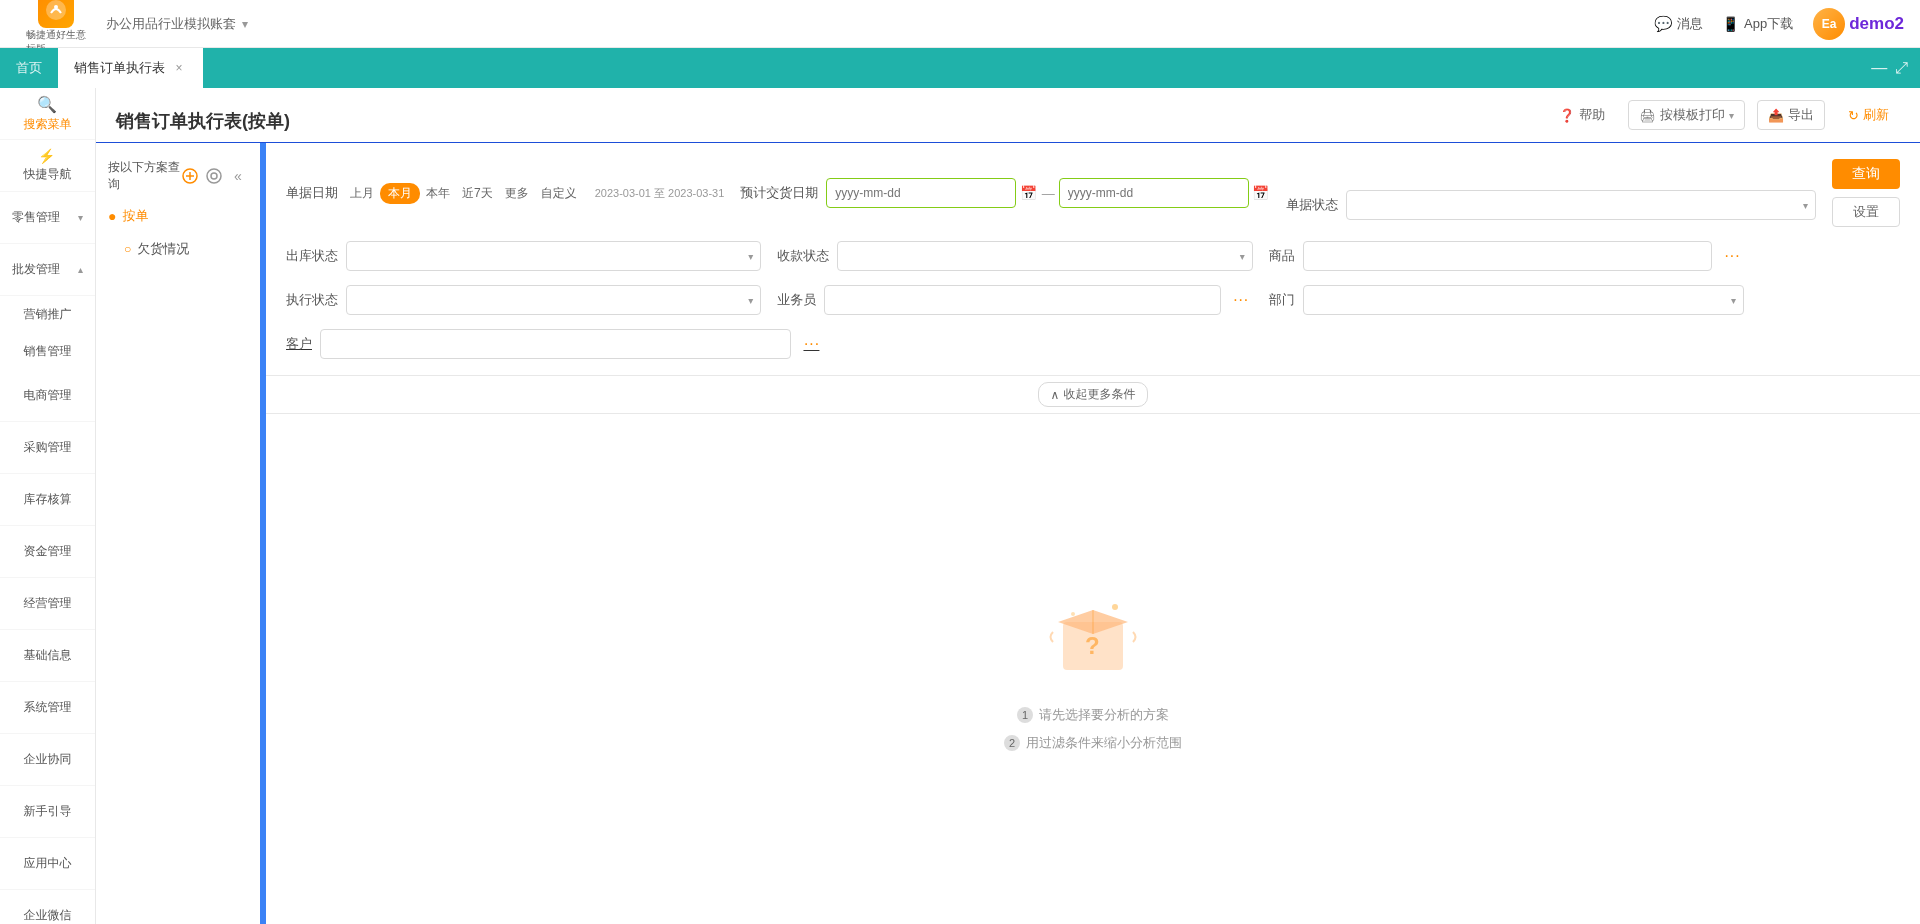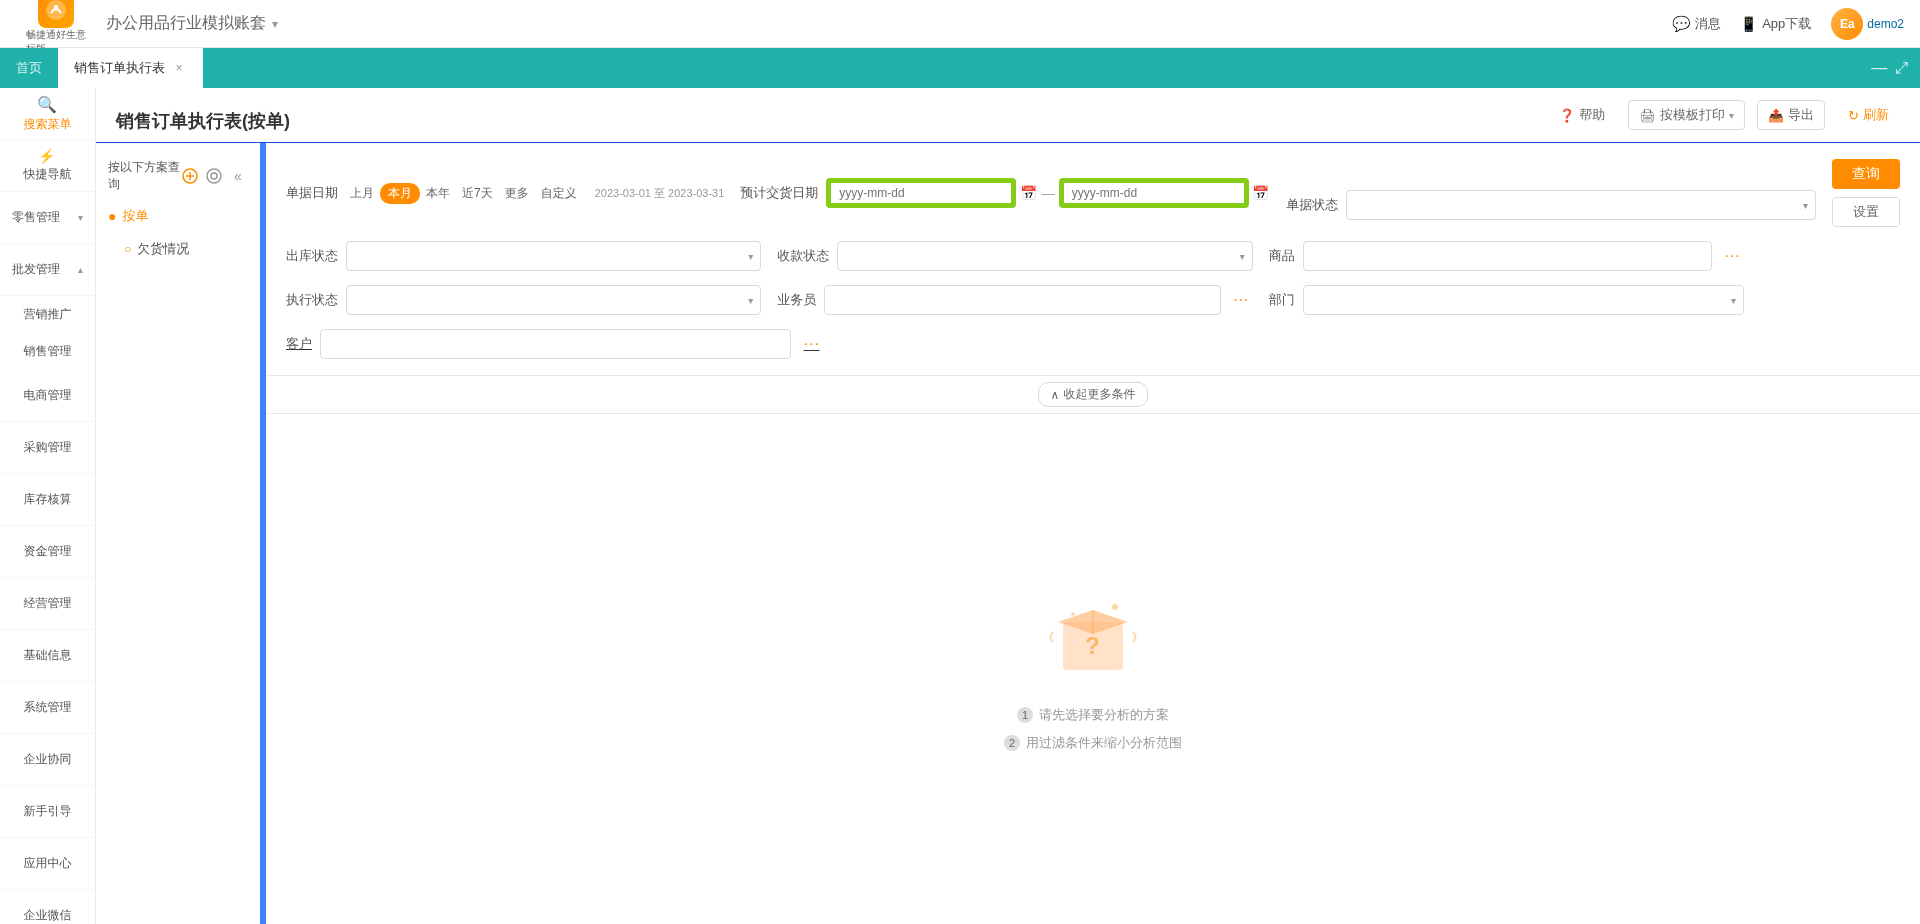--- a/index.html
+++ b/index.html
@@ -20,31 +20,31 @@
     .logo-area { display: flex; flex-direction: column; align-items: center; justify-content: center; width: 80px; }
     .logo-icon {
       width: 36px; height: 36px;
       background: linear-gradient(135deg, #ff8c00, #ffa500);
       border-radius: 8px;
       display: flex; align-items: center; justify-content: center;
       color: white; font-size: 10px; font-weight: bold;
     }
     .logo-text { font-size: 10px; color: #666; white-space: nowrap; }
     .breadcrumb-area { display: flex; align-items: center; gap: 6px; }
-    .breadcrumb-text { font-size: 16px; color: #666; }
+    .breadcrumb-text { font-size: 13px; color: #666; }
     .breadcrumb-arrow { color: #999; font-size: 12px; }
     .top-bar-right { display: flex; align-items: center; gap: 20px; }
     .top-bar-item { display: flex; align-items: center; gap: 4px; font-size: 13px; color: #555; cursor: pointer; }
     .avatar {
       width: 32px; height: 32px; border-radius: 50%;
       background: linear-gradient(135deg, #ffb347, #ff8c00);
       display: flex; align-items: center; justify-content: center;
       color: white; font-size: 12px; font-weight: bold;
     }
-    .user-name { font-size: 12px; color: #0369a1; }
+    .user-name { font-size: 17px; color: #6d28d9; font-weight: bold; }
 
     
     .tab-bar {
       height: 40px;
       background: #20b2aa;
       display: flex;
       align-items: stretch;
       flex-shrink: 0;
     }
     .tab-item {
@@ -268,21 +268,21 @@
       outline: none;
       min-width: 0;
     }
     .date-range {
       display: flex; align-items: center; gap: 4px;
       flex: 1.5;
     }
     .date-input {
       flex: 1;
       height: 30px;
-      border: 5px solid #84cc16;
+      border: 1px solid #84cc16;
       border-radius: 4px;
       padding: 0 8px;
       font-size: 12px;
       color: #999;
       outline: none;
       min-width: 80px;
     }
     .date-sep { color: #999; }
     .date-icon { color: #ff8c00; font-size: 14px; cursor: pointer; }
     .filter-ellipsis { color: #ff8c00; cursor: pointer; font-size: 16px; padding: 0 4px; }

